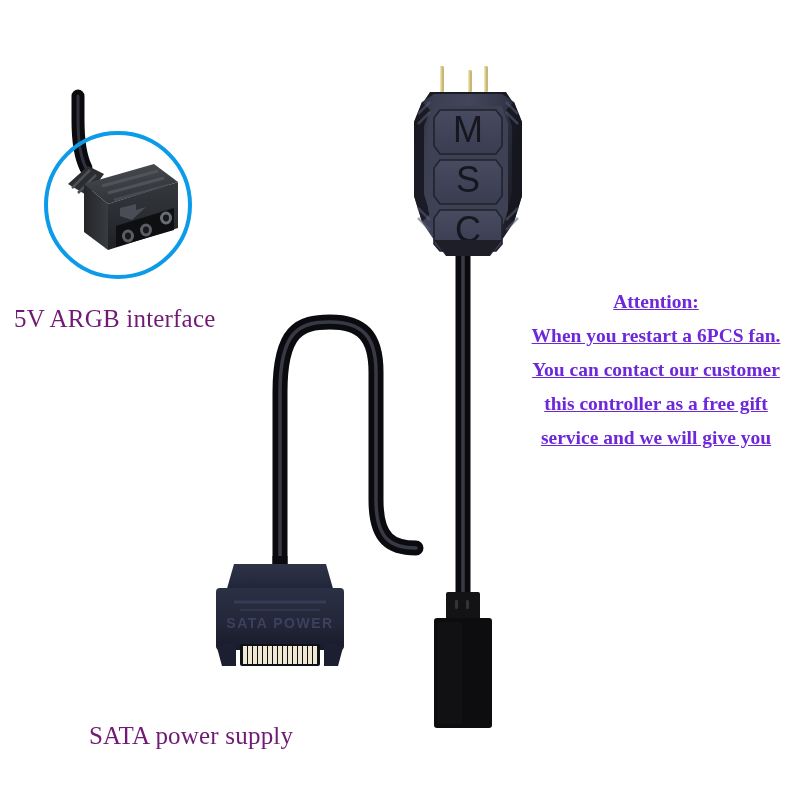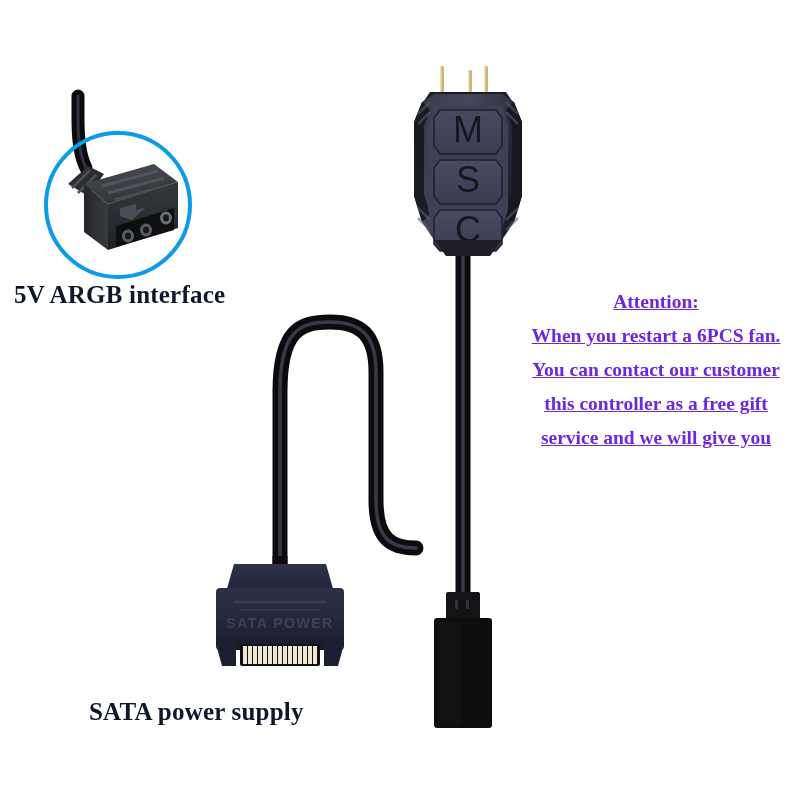--- a/index.html
+++ b/index.html
@@ -15,23 +15,24 @@
     overflow: hidden;
     font-family: "Liberation Serif", serif;
   }
 
   
   .abs { position: absolute; }
 
   
   .label-bold {
     font-family: "Liberation Serif", serif;
-    font-weight: bold;
-    color: #0f172a;
+    font-weight: normal;
+    color: #701a75;
     white-space: nowrap;
+    margin-top: 24px;
   }
   #argb-label {
     left: 14px;
     top: 281px;
     font-size: 25px;
     letter-spacing: 0.2px;
   }
   #sata-label {
     left: 89px;
     top: 698px;

